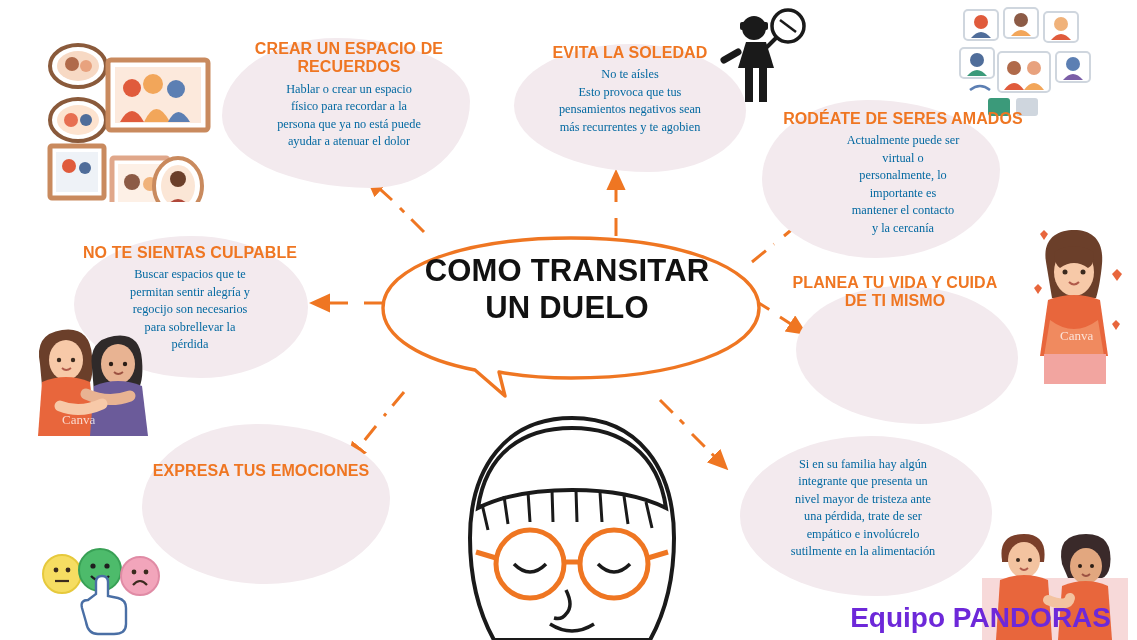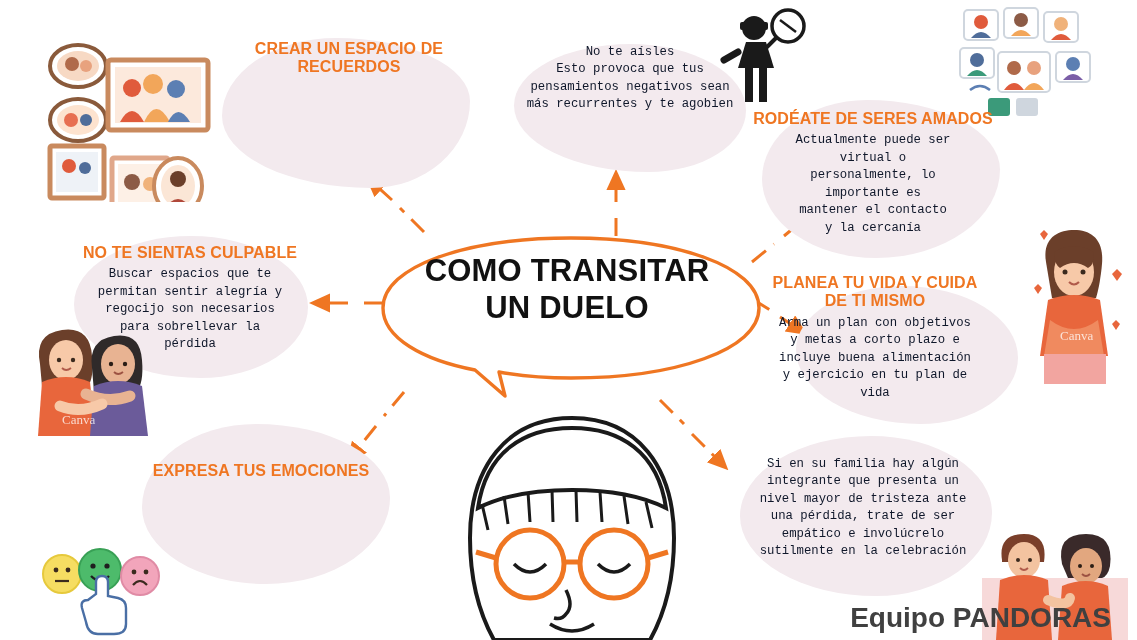--- a/index.html
+++ b/index.html
@@ -33,22 +33,22 @@
   .node-title {
     font-family: "Liberation Sans", sans-serif;
     font-weight: bold;
     color: #ef7622;
     font-size: 16px;
     letter-spacing: 0.1px;
     line-height: 1.15;
     margin-bottom: 4px;
   }
   .node-body {
-    font-family: Liberation Mono, monospace;
-    color: #0f172a;
+    font-family: Liberation Serif, serif;
+    color: #0369a1;
     font-size: 12.3px;
     line-height: 1.42;
     white-space: pre-line;
   }
   
   #central {
     position: absolute;
     left: 383px;
     top: 224px;
     width: 368px;
@@ -69,21 +69,21 @@
     letter-spacing: 0.2px;
   }
   #brand {
     position: absolute;
     right: 26px;
     bottom: 6px;
     z-index: 6;
     font-family: "Liberation Sans", sans-serif;
     font-size: 28px;
     font-weight: bold;
-    color: #404040;
+    color: #6d28d9;
   }
   .art { position: absolute; z-index: 2; }
   svg { display: block; }
 </style>
 </head>
 <body>
 
 <svg id="canvas" viewBox="0 0 1137 640">
   <defs>
     <marker id="ah" markerWidth="7" markerHeight="7" refX="4" refY="3.2" orient="auto">
@@ -120,55 +120,55 @@
            L130,164 L100,138
            C48,128 8,106 8,76 C8,34 92,6 196,6 Z" fill="#ffffff" stroke="#ef7622" stroke-width="3.4" stroke-linejoin="round"></path>
 </svg>
 <div id="central">
   <div id="central-text">COMO TRANSITAR
 UN DUELO</div>
 </div>
 
 <div class="node" style="left:224px;top:40px;width:250px;">
   <div class="node-title">CREAR UN ESPACIO DE RECUERDOS</div>
+  <div class="node-body">Hablar o crear un espacio
+físico para recordar a la
+persona que ya no está puede
+ayudar a atenuar el dolor</div>
 </div>
 
 <div class="node" style="left:512px;top:44px;width:236px;">
+  <div class="node-title">EVITA LA SOLEDAD</div>
   <div class="node-body">No te aísles
 Esto provoca que tus
 pensamientos negativos sean
 más recurrentes y te agobien</div>
 </div>
 
-<div class="node" style="left:752px;top:110px;width:242px;">
+<div class="node" style="left:782px;top:110px;width:242px;">
   <div class="node-title">RODÉATE DE SERES AMADOS</div>
   <div class="node-body">Actualmente puede ser
 virtual o
 personalmente, lo
 importante es
 mantener el contacto
 y la cercanía</div>
 </div>
 
-<div class="node" style="left:760px;top:274px;width:230px;">
+<div class="node" style="left:780px;top:274px;width:230px;">
   <div class="node-title">PLANEA TU VIDA Y CUIDA DE TI MISMO</div>
-  <div class="node-body">Arma un plan con objetivos
-y metas a corto plazo e
-incluye buena alimentación
-y ejercicio en tu plan de
-vida</div>
 </div>
 
 <div class="node" style="left:736px;top:456px;width:254px;">
   <div class="node-body">Si en su familia hay algún
 integrante que presenta un
 nivel mayor de tristeza ante
 una pérdida, trate de ser
 empático e involúcrelo
-sutilmente en la celebración</div>
+sutilmente en la alimentación</div>
 </div>
 
 <div class="node" style="left:136px;top:462px;width:250px;">
   <div class="node-title">EXPRESA TUS EMOCIONES</div>
 </div>
 
 <div class="node" style="left:72px;top:244px;width:236px;">
   <div class="node-title">NO TE SIENTAS CULPABLE</div>
   <div class="node-body">Buscar espacios que te
 permitan sentir alegría y

